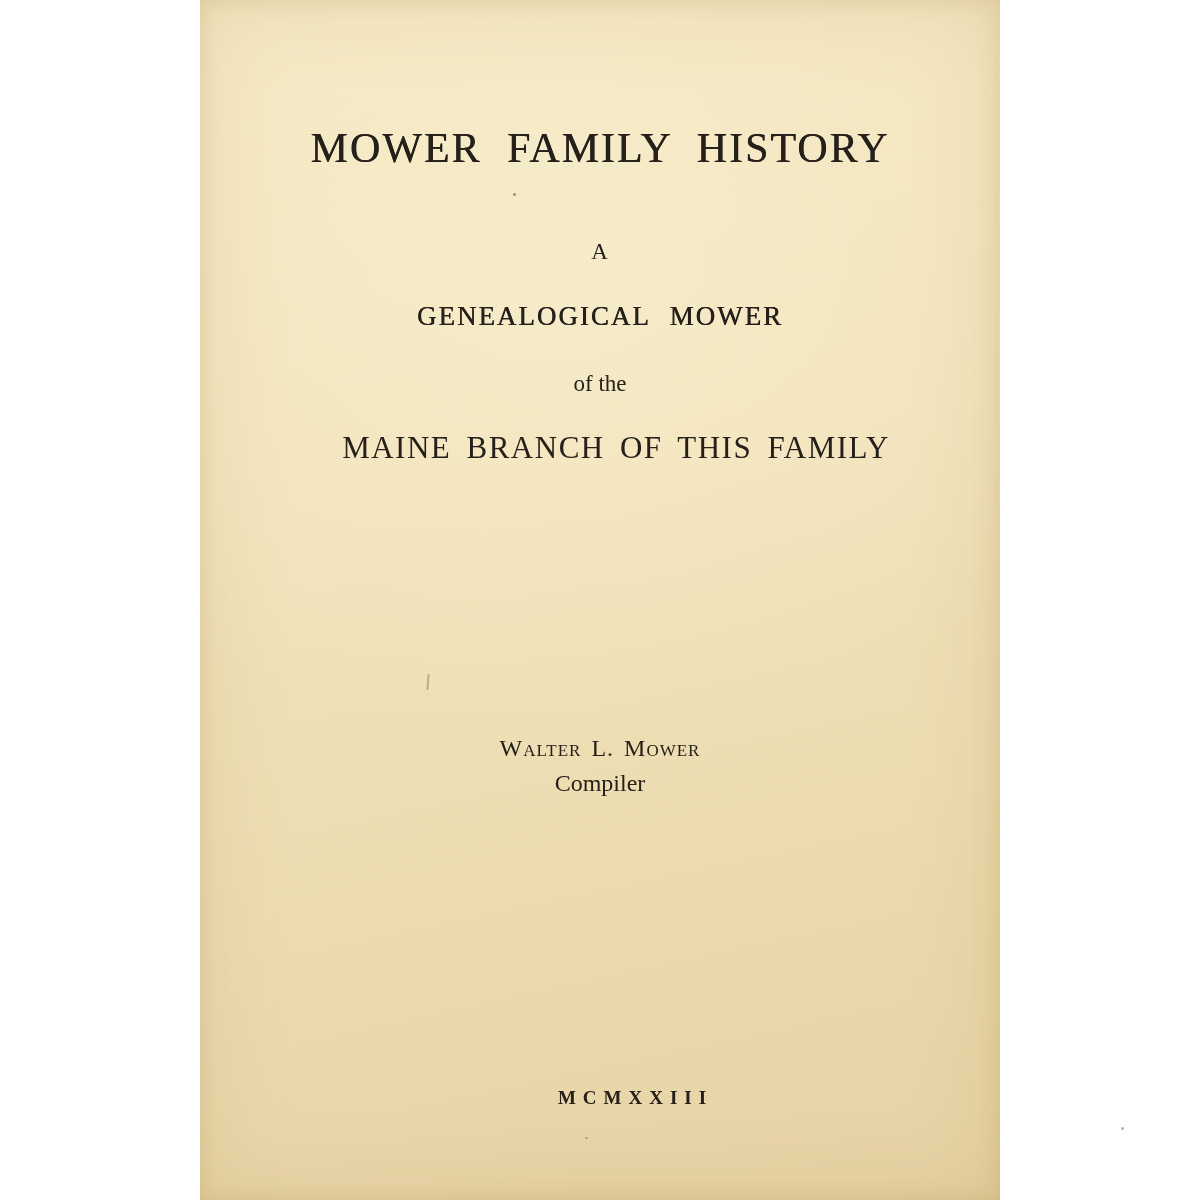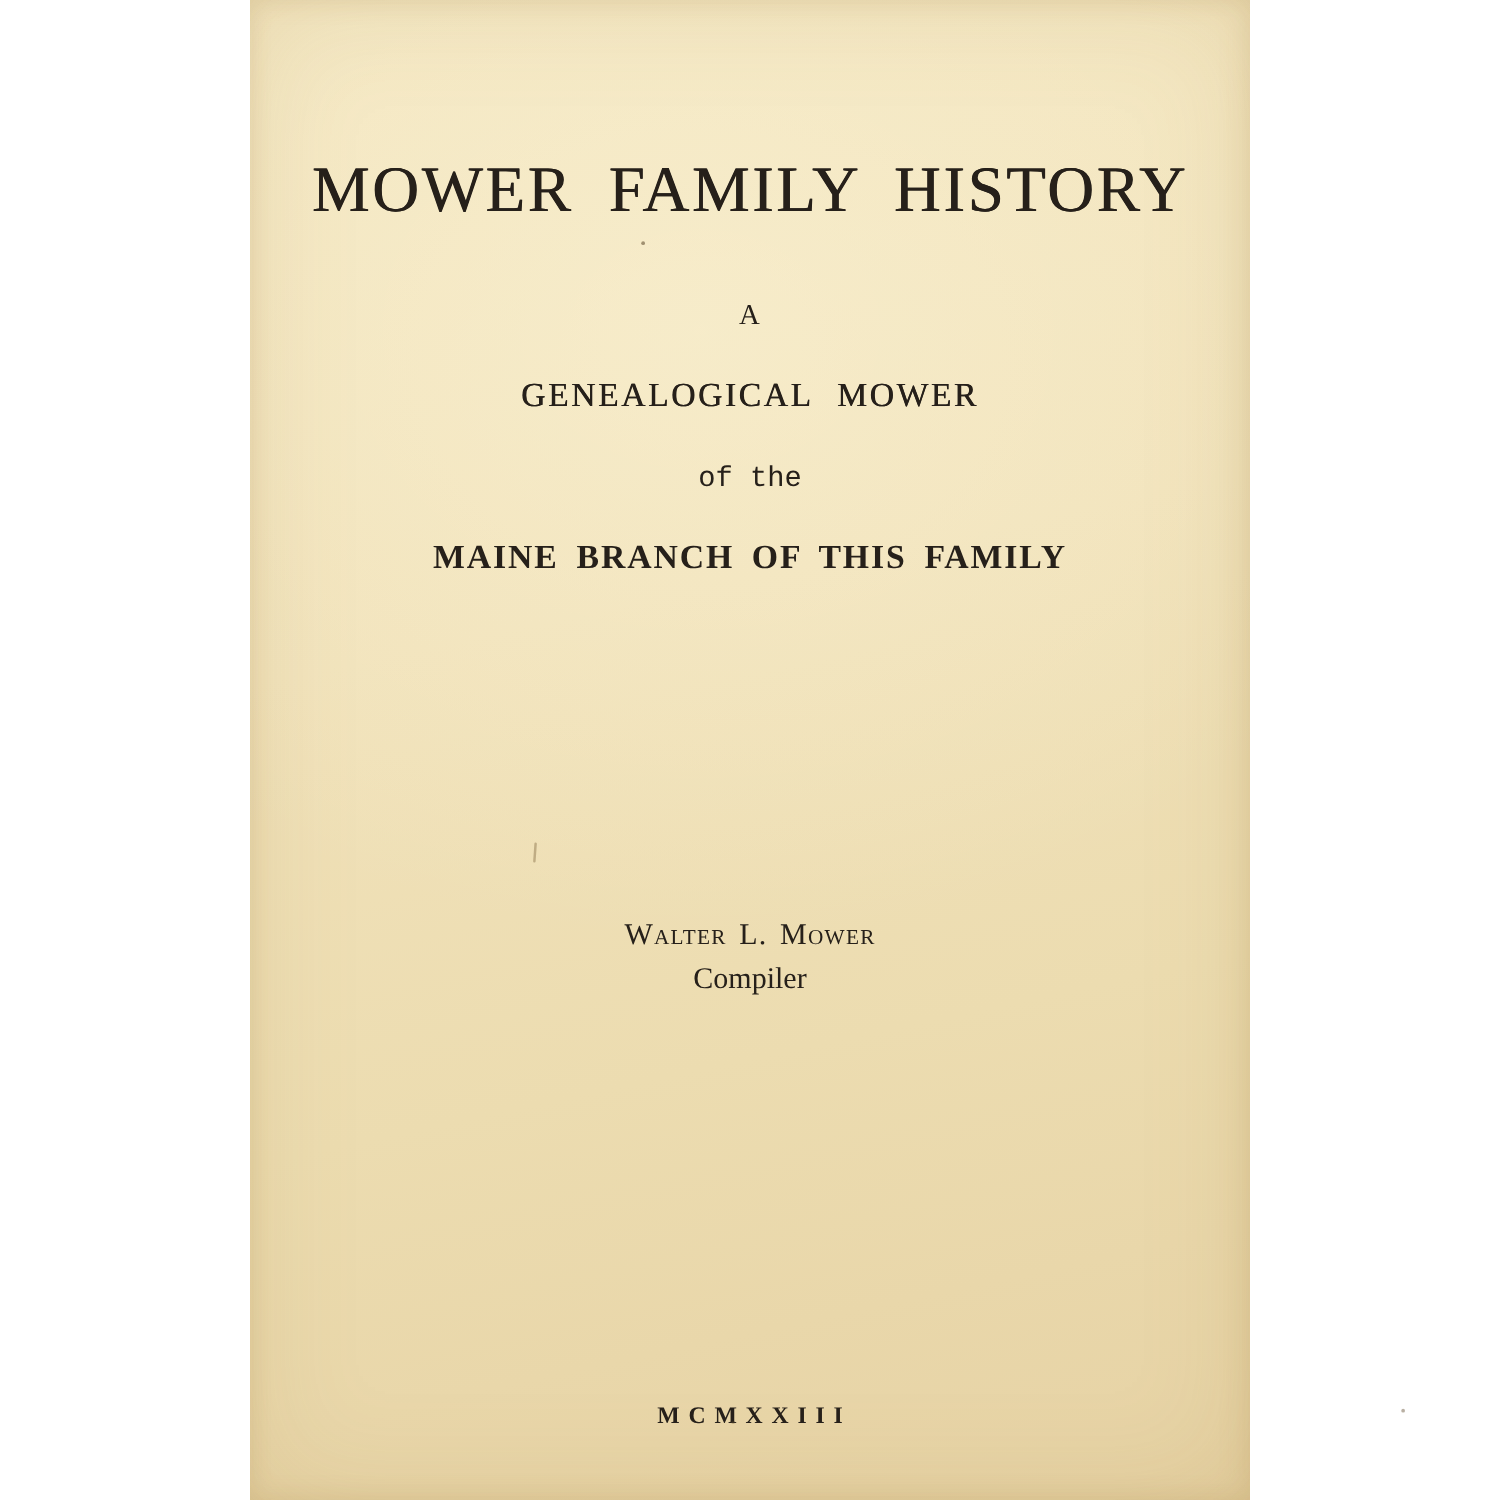--- a/index.html
+++ b/index.html
@@ -32,67 +32,68 @@
     position: absolute;
     left: 0;
     width: 100%;
     text-align: center;
     color: #26201a;
     line-height: 1;
     white-space: nowrap;
   }
   .main-title {
     top: 127px;
-    font-size: 52px;
+    font-size: 42px;
     letter-spacing: 2px;
     word-spacing: 13px;
     text-shadow: 0.4px 0 0 #26201a;
   }
   .article-a {
     top: 240px;
     font-size: 23px;
     letter-spacing: 1px;
   }
   .subtitle-record {
     top: 303px;
     font-size: 27px;
     letter-spacing: 2px;
     word-spacing: 11px;
     text-shadow: 0.3px 0 0 #26201a;
   }
   .connector {
     top: 372px;
     font-size: 23px;
-    font-family: Liberation Mono, monospace;
   }
   .subtitle-branch {
     top: 432px;
-    font-size: 27px;
-    font-weight: bold;
+    font-size: 31px;
+    font-weight: normal;
     letter-spacing: 1.5px;
     word-spacing: 6px;
+    padding-left: 16px;
   }
   .author-name {
     top: 736px;
     font-size: 24px;
     font-weight: normal;
     font-variant: small-caps;
     letter-spacing: 1px;
     word-spacing: 3px;
   }
   .author-role {
     top: 771px;
     font-size: 24px;
   }
   .year-roman {
-    top: 1123px;
+    top: 1088px;
     font-size: 19px;
     font-weight: bold;
     letter-spacing: 7px;
     text-indent: 7px; 
+    padding-left: 32px;
   }
   .speck {
     position: absolute;
     border-radius: 50%;
   }
   .speck-1 { left: 313px; top: 193px; width: 3px; height: 3px; background: rgba(90,70,40,0.55); }
   .speck-fiber { left: 227px; top: 674px; width: 2px; height: 16px; border-radius: 2px;
                  background: rgba(120,95,55,0.40); transform: rotate(4deg); }
   .speck-2 { left: 385px; top: 1137px; width: 3px; height: 2px; background: rgba(100,80,50,0.40); }
   .speck-3 { left: 921px; top: 1127px; width: 3px; height: 3px; background: rgba(100,80,50,0.45); }

